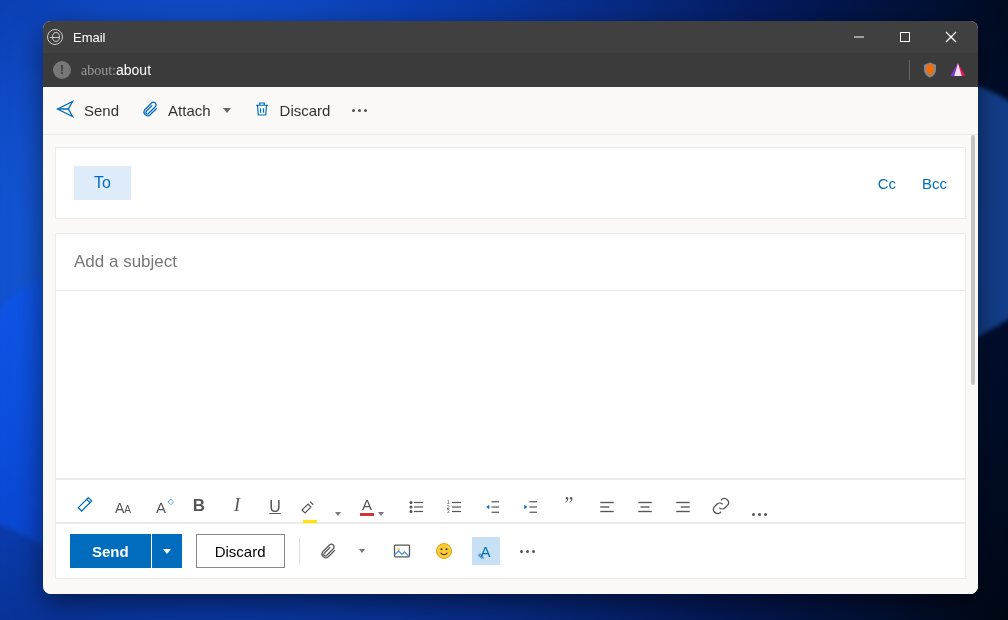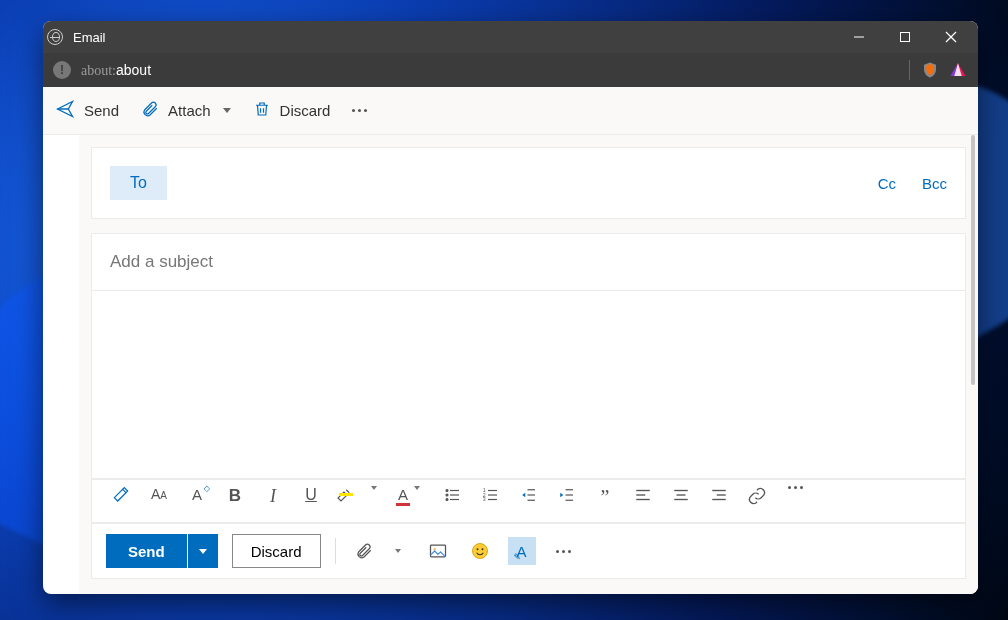--- a/index.html
+++ b/index.html
@@ -50,21 +50,20 @@
   }
   .cmdbtn { display:flex; align-items:center; gap:9px; cursor:pointer; }
   .cmdbtn .ico { color:#006cbe; }
   .caret { width:0; height:0; border-left:4px solid transparent; border-right:4px solid transparent; border-top:5px solid #666; margin-left:3px; }
   .more-dots { display:flex; gap:3px; }
   .more-dots span { width:3px; height:3px; border-radius:50%; background:#555; }
 
   .content {
     flex:1; position:relative; background:#faf9f8; overflow:hidden;
     padding:12px 12px 0 12px;
-    margin-left:36px;
   }
   .scroll-thumb { position:absolute; right:3px; top:0; width:4px; height:250px; background:#c4c4c4; border-radius:2px; }
 
   .card {
     background:#fff; border:1px solid #edebe9;
   }
   .to-card { padding:14px 18px; display:flex; align-items:center; gap:14px; height:72px; }
   .to-btn { background:#deecf9; color:#006cbe; font-size:16px; padding:8px 20px; cursor:pointer; }
   .recip-input { flex:1; border:none; outline:none; font-size:15px; height:28px; }
   .cc, .bcc { color:#006cbe; font-size:15px; cursor:pointer; margin-left:12px; }
@@ -73,21 +72,21 @@
   .subj-input { width:100%; border:none; outline:none; padding:18px 18px; font-size:17px; color:#333; }
   .subj-input::placeholder { color:#777; }
 
   .body-card { margin-top:0; border-top:none; height:188px; }
   .body-area { width:100%; height:100%; border:none; outline:none; padding:14px 18px; font-size:15px; resize:none; font-family:inherit; }
 
   .fmtbar {
     height:44px; border:1px solid #edebe9; border-top:1px solid #edebe9; background:#fff;
     display:flex; align-items:center; gap:8px; padding:0 14px; color:#555;
   }
-  .fmtbar .fbtn { width:30px; height:30px; display:flex; align-items:flex-start; justify-content:center; cursor:pointer; border-radius:2px; }
+  .fmtbar .fbtn { width:30px; height:30px; display:flex; align-items:flex-end; justify-content:center; cursor:pointer; border-radius:2px; }
   .fmtbar .fbtn.wide { width:44px; }
   .fmtbar .fbtn svg { display:block; }
   .mini-caret { width:0; height:0; border-left:3px solid transparent; border-right:3px solid transparent; border-top:4px solid #777; margin-left:4px; }
 
   .bottombar {
     height:56px; background:#fff; border:1px solid #edebe9; border-top:1px solid #edebe9;
     display:flex; align-items:center; gap:14px; padding:0 14px;
   }
   .sendbtn { display:flex; height:34px; }
   .sendbtn .main { background:#006cbe; color:#fff; font-size:15px; font-weight:600; padding:0 22px; display:flex; align-items:center; cursor:pointer; }

